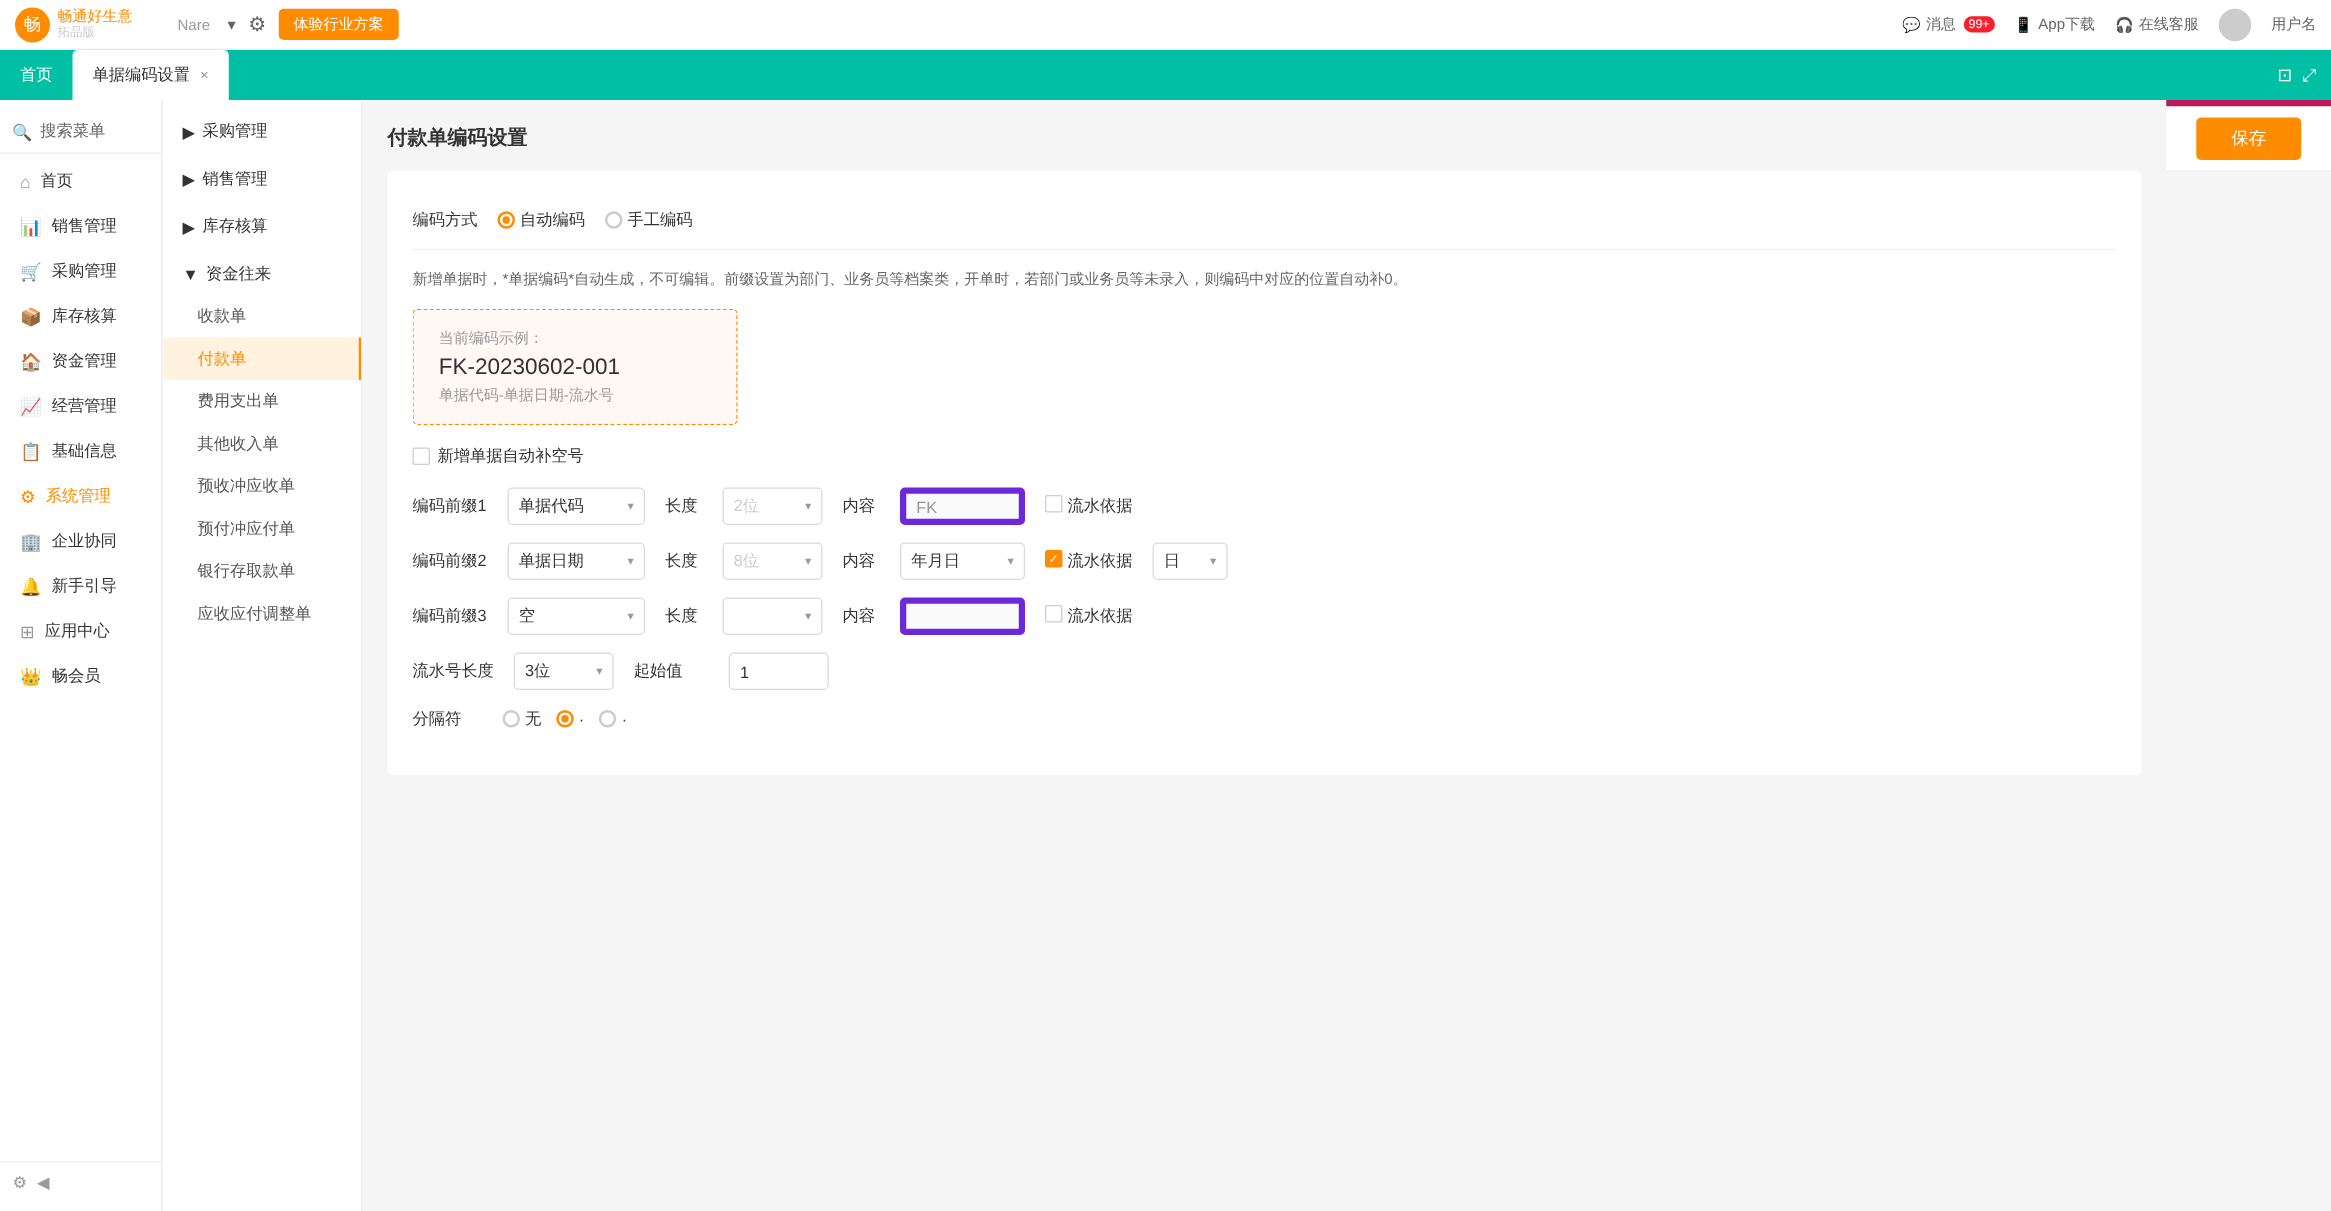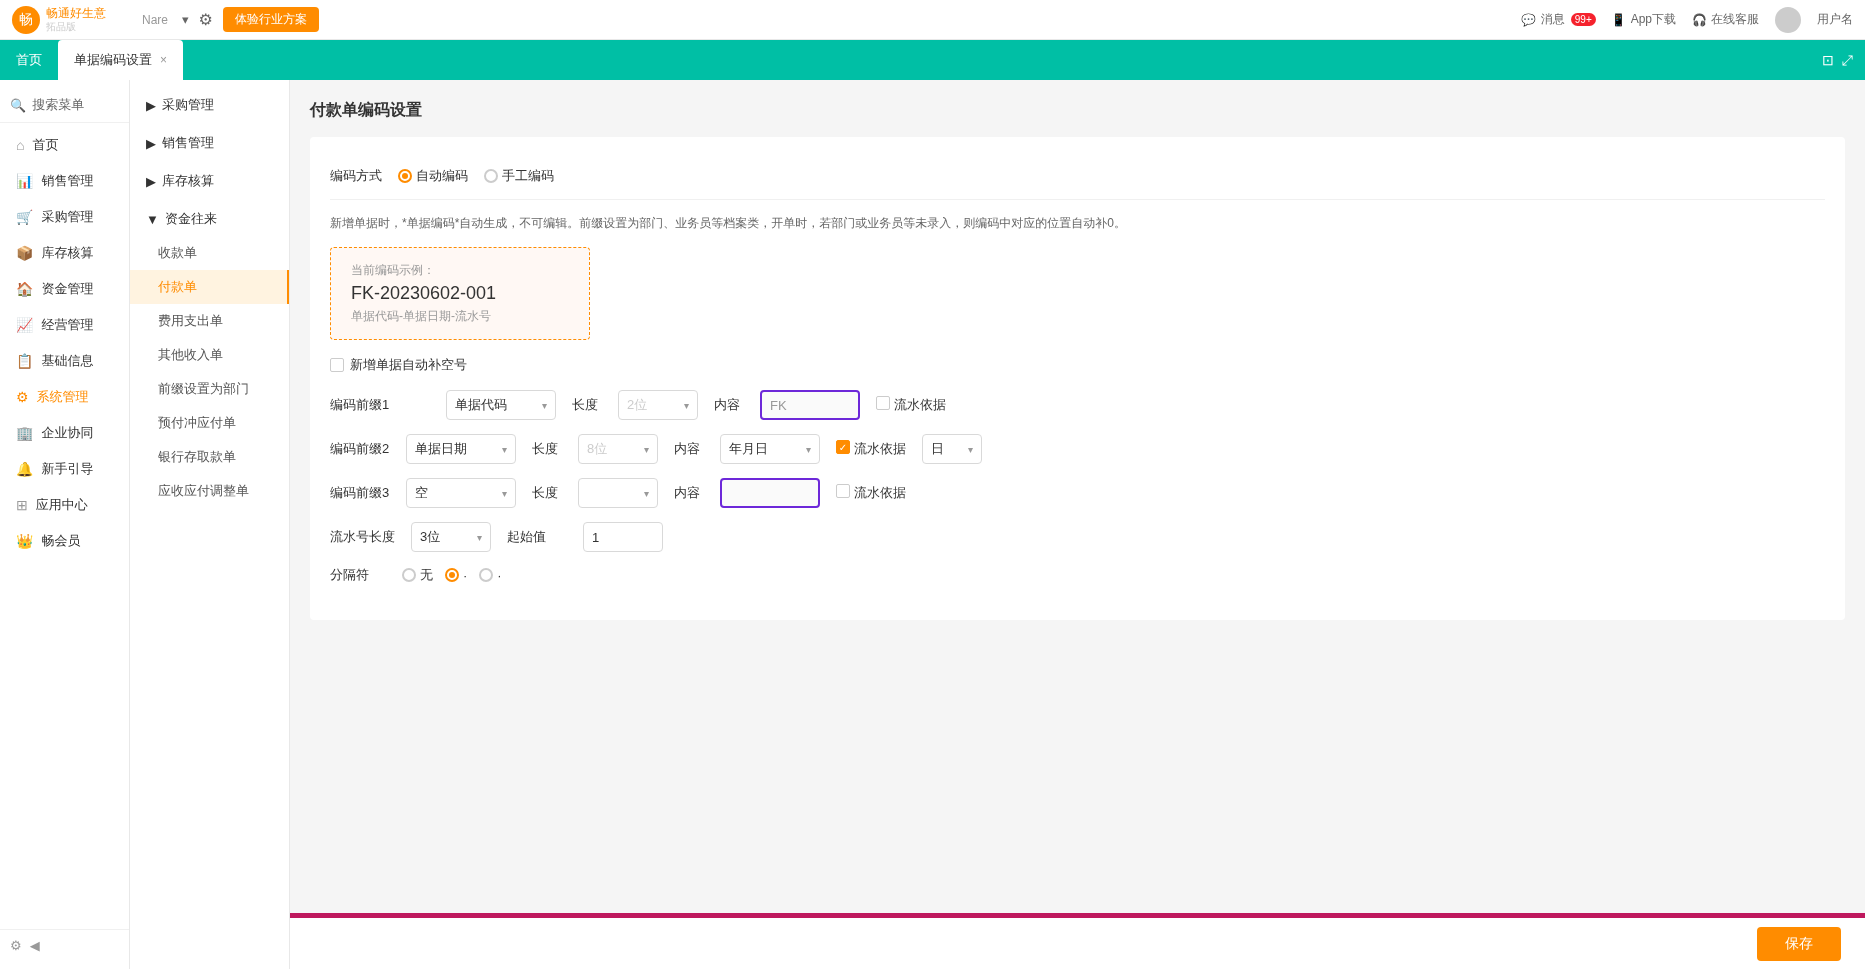--- a/index.html
+++ b/index.html
@@ -241,21 +241,21 @@
       display: flex; align-items: center; gap: 6px;
       cursor: pointer; background: #fff; min-width: 90px;
     }
     .form-select .sel-arrow { color: #999; font-size: 10px; margin-left: auto; }
     .form-input {
       height: 30px; border: 1px solid #d9d9d9; border-radius: 4px;
       padding: 0 8px; font-size: 13px; color: #333; background: #fff;
       min-width: 60px;
     }
     .form-input-readonly {
-      height: 30px; border: 2px solid #6d28d9; border-radius: 4px;
+      height: 30px; border: 5px solid #6d28d9; border-radius: 4px;
       padding: 0 8px; font-size: 13px; color: #999; background: #fafafa;
       min-width: 60px;
     }
 
     .length-label { font-size: 13px; color: #333; margin-right: 4px; }
     .content-label { font-size: 13px; color: #333; margin-right: 4px; }
     .stream-checkbox { display: flex; align-items: flex-start; gap: 4px; font-size: 13px; color: #333; }
 
     
     .separator-row { display: flex; align-items: center; gap: 12px; margin-bottom: 16px; }
@@ -405,28 +405,28 @@
       </div>
       <div class="submenu-group">
         <div class="submenu-group-title">
           <span>▼</span>
           <span>资金往来</span>
         </div>
         <div class="submenu-item">收款单</div>
         <div class="submenu-item active">付款单</div>
         <div class="submenu-item">费用支出单</div>
         <div class="submenu-item">其他收入单</div>
-        <div class="submenu-item">前缀设置为部门</div>
+        <div class="submenu-item">预收冲应收单</div>
         <div class="submenu-item">预付冲应付单</div>
         <div class="submenu-item">银行存取款单</div>
         <div class="submenu-item">应收应付调整单</div>
       </div>
     </div>
 
-    <div style="flex:1; display:flex; flex-direction:column; background:#f5f5f5; overflow:hidden;">
+    <div style="flex:1; display:flex; flex-direction:row; background:#f5f5f5; overflow:hidden;">
       <div class="main-panel">
         <div class="panel-title">付款单编码设置</div>
         <div class="panel-card">
 
           
           <div class="encoding-method">
             <span class="encoding-label">编码方式</span>
             <div class="radio-group">
               <label class="radio-item">
                 <div class="radio-dot checked">
@@ -453,21 +453,21 @@
 
           
           <div class="auto-fill">
             <div class="checkbox-box"></div>
             <span>新增单据自动补空号</span>
           </div>
 
           
           <div class="form-row">
             <span class="form-label">编码前缀1</span>
-            <div class="form-select" style="min-width:110px;margin-left:40px;">
+            <div class="form-select" style="min-width:110px;">
               <span>单据代码</span>
               <span class="sel-arrow">▾</span>
             </div>
             <span class="length-label">长度</span>
             <div class="form-select" style="min-width:80px;">
               <span style="color:#ccc;">2位</span>
               <span class="sel-arrow">▾</span>
             </div>
             <span class="content-label">内容</span>
             <div class="form-input-readonly" style="min-width:100px;display:flex;align-items:center;">FK</div>

